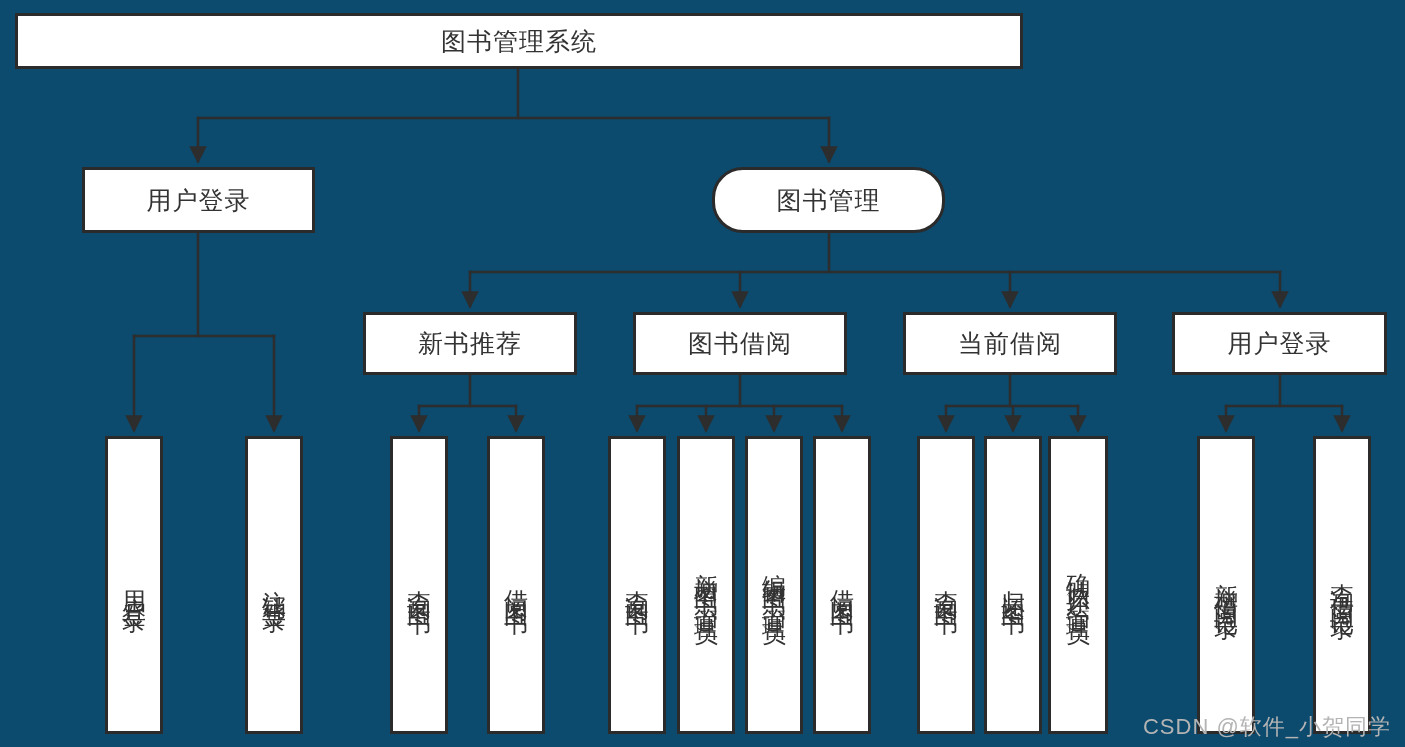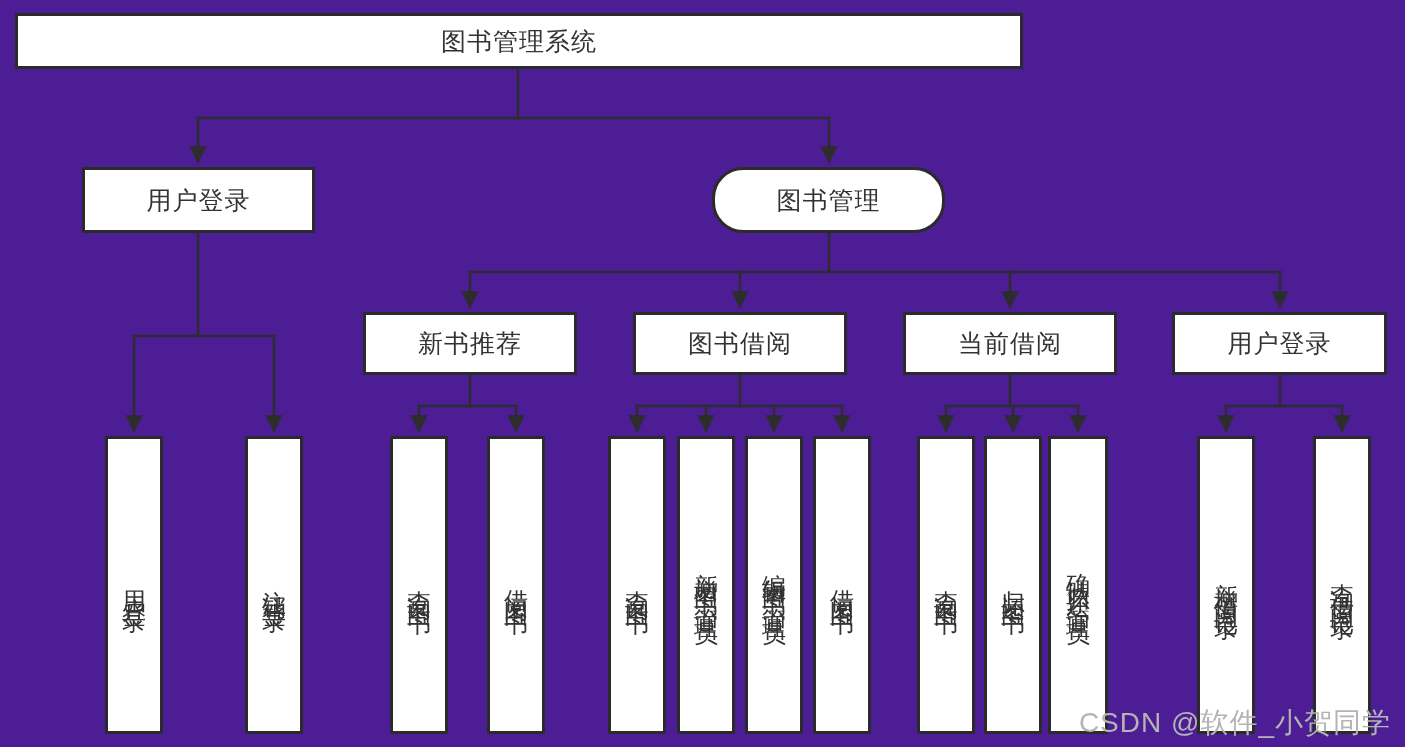--- a/index.html
+++ b/index.html
@@ -1,20 +1,20 @@
 <!DOCTYPE html>
 <html><head>
 <meta charset="utf-8">
 <style>
   html, body { margin: 0; padding: 0; background: #ffffff; }
   .canvas {
     position: relative;
     width: 1405px;
     height: 747px;
-    background: #4c1d95;
+    background: #0c4a6e;
     font-family: "Liberation Sans", sans-serif;
     overflow: hidden;
   }
   svg.connectors {
     position: absolute;
     left: 0; top: 0;
     width: 1405px; height: 747px;
   }
   svg.connectors path {
     stroke: #2d2d2d;
@@ -46,21 +46,21 @@
     text-orientation: mixed;
     font-size: 24px;
     line-height: 1;
     letter-spacing: 7px;
     color: #333333;
   }
   .watermark {
     position: absolute;
     right: 14px;
     bottom: 5px;
-    font-size: 28px;
+    font-size: 22px;
     letter-spacing: 1px;
     color: #b4b4b4;
     white-space: nowrap;
   }
 </style>
 </head>
 <body>
 
 <div class="canvas">
 

